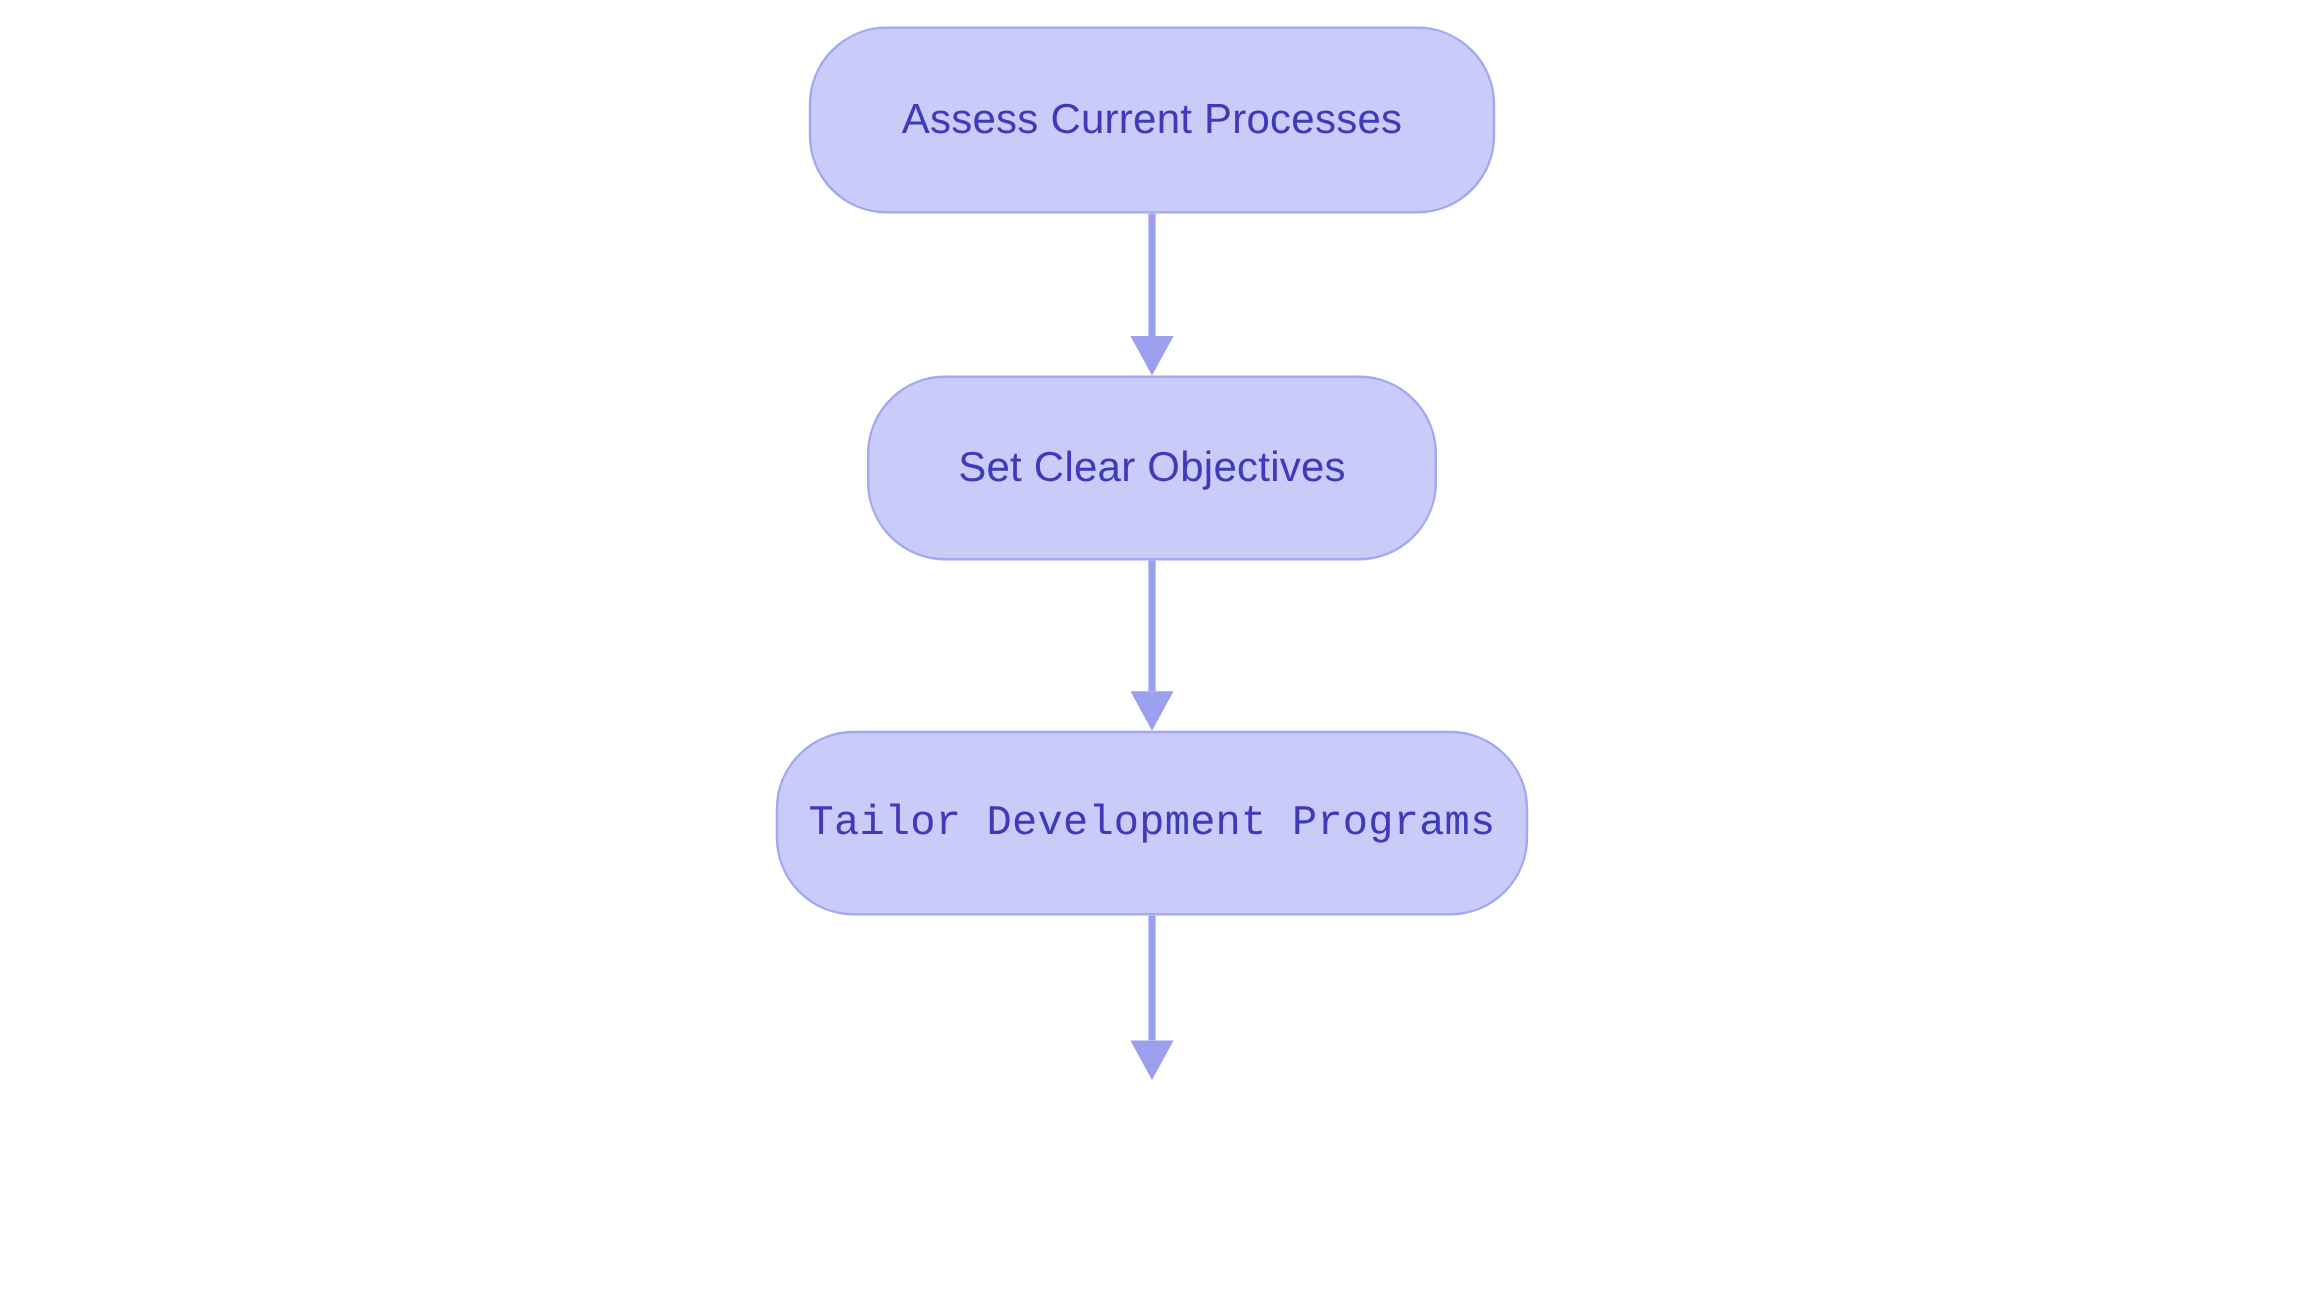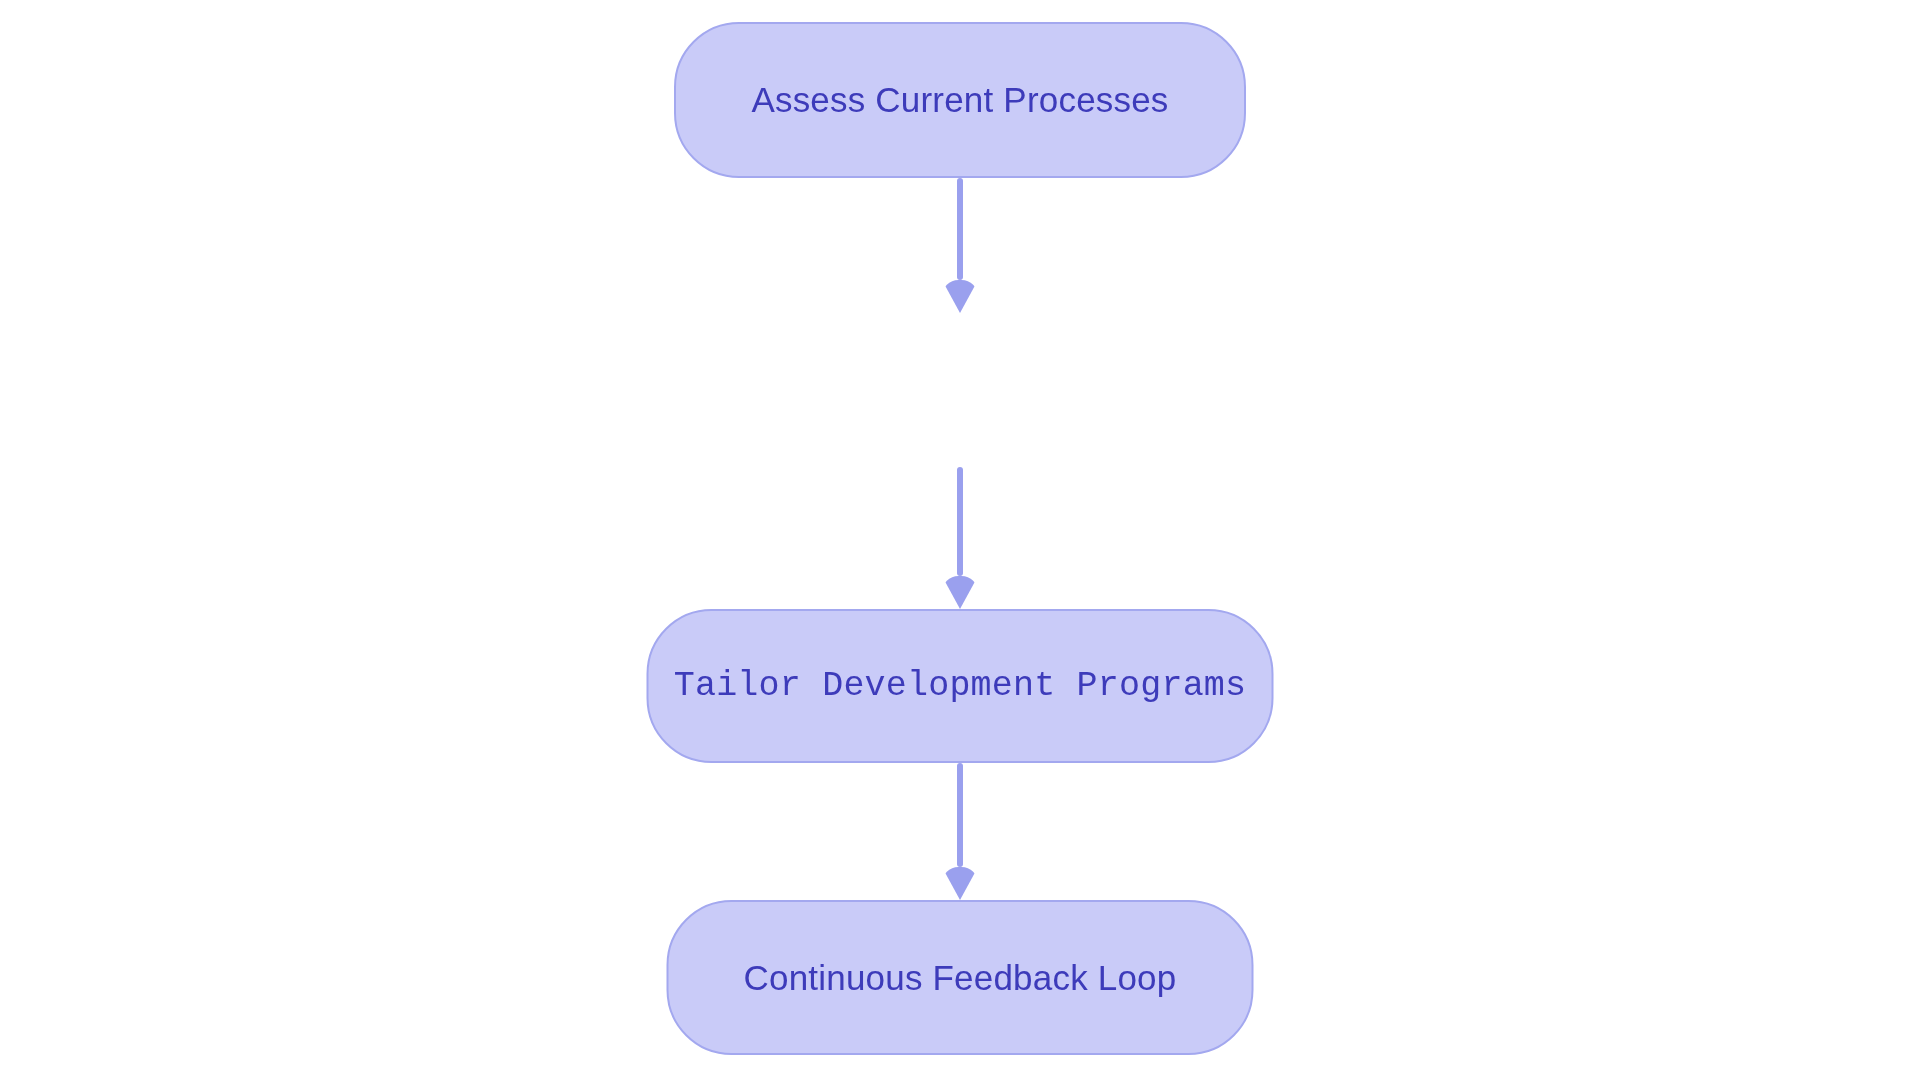--- a/index.html
+++ b/index.html
@@ -2,21 +2,21 @@
 <html style="--bg: #ffffff; --node-fill: #c9cbf8; --node-border: #a3a8ef; --node-text: #3d3bba; --arrow: #9aa0ee;"><head>
 <meta charset="utf-8">
 <style>
   :root {
     --bg: #ffffff;
     --node-fill: #c9cbf8;
     --node-border: #a3a8ef;
     --node-text: #3d3bba;
     --arrow: #9aa0ee;
   }
-  * { margin: 0; padding: 0; box-sizing: border-box; border-radius: 29px; }
+  * { margin: 0; padding: 0; box-sizing: border-box; }
   html, body {
     width: 1920px;
     height: 1083px;
     background: var(--bg);
     font-family: "Liberation Sans", "DejaVu Sans", sans-serif;
     overflow: hidden;
   }
   .canvas {
     position: relative;
     width: 1920px;
@@ -80,32 +80,32 @@
 
   <div class="node node-1">
     <span class="label">Assess Current Processes</span>
   </div>
 
   <div class="connector connector-1">
     <div class="line"></div>
     <div class="arrowhead"></div>
   </div>
 
+  <div class="node node-2">
+    <span class="label">Set Clear Objectives</span>
+  </div>
 
   <div class="connector connector-2">
     <div class="line"></div>
     <div class="arrowhead"></div>
   </div>
 
   <div class="node node-3">
     <span class="label">Tailor Development Programs</span>
   </div>
 
   <div class="connector connector-3">
     <div class="line"></div>
     <div class="arrowhead"></div>
   </div>
 
-  <div class="node node-4">
-    <span class="label">Continuous Feedback Loop</span>
-  </div>
 
 </div>
 
 </body></html>

